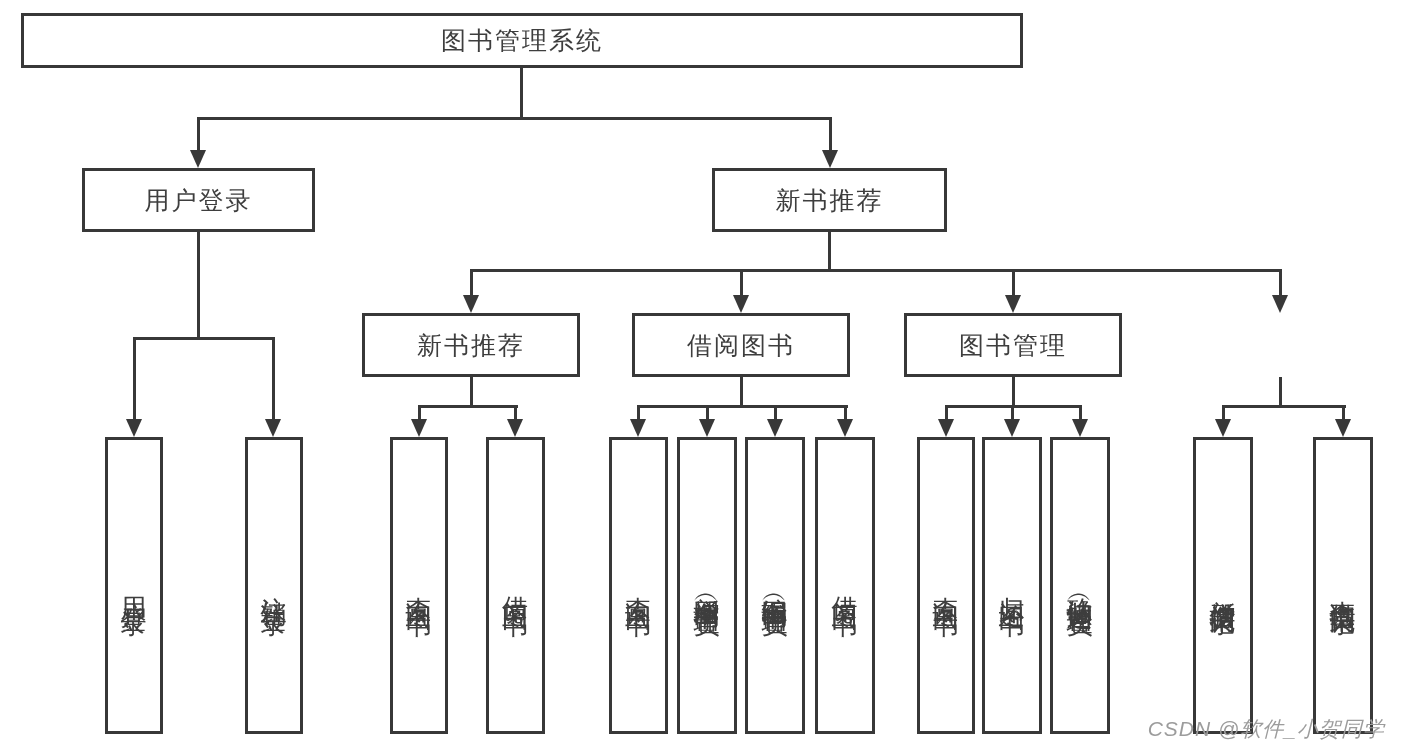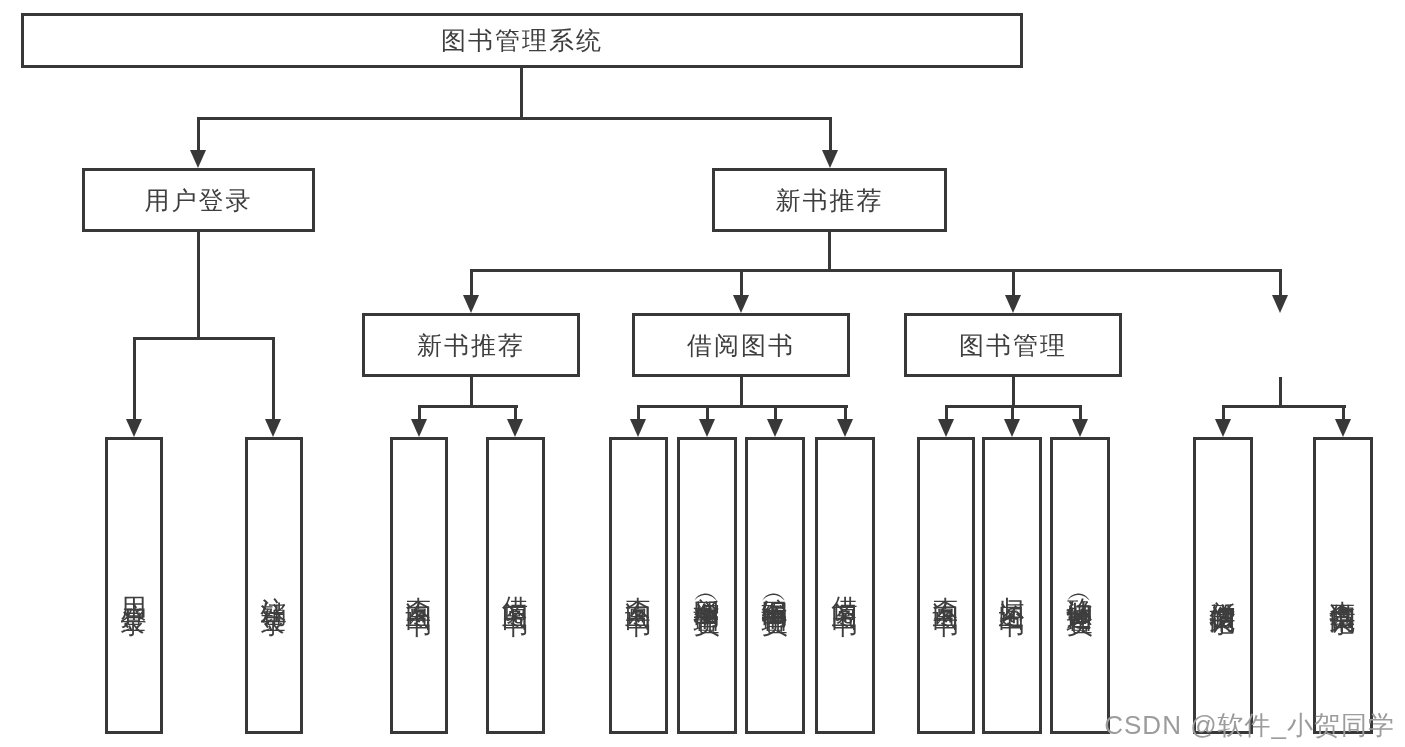--- a/index.html
+++ b/index.html
@@ -42,27 +42,28 @@
   .hline { position: absolute; height: 3px; background: var(--line); }
   .arrow {
     position: absolute;
     width: 0; height: 0;
     border-left: 8px solid transparent;
     border-right: 8px solid transparent;
     border-top: 18px solid var(--line);
   }
   .watermark {
     position: absolute;
-    right: 10px;
+    right: 20px;
     bottom: 4px;
-    font-size: 26px;
+    font-size: 21px;
     letter-spacing: 1px;
     color: var(--wm);
     z-index: 10;
     white-space: nowrap;
+    font-style: italic;
   }
 </style>
 </head>
 <body>
 
 <div class="canvas">
 
   <div class="box hbox" style="left:21px;top:13px;width:1002px;height:55px">图书管理系统</div>
 
   <div class="vline" style="left:520px;top:68px;height:51px"></div>

